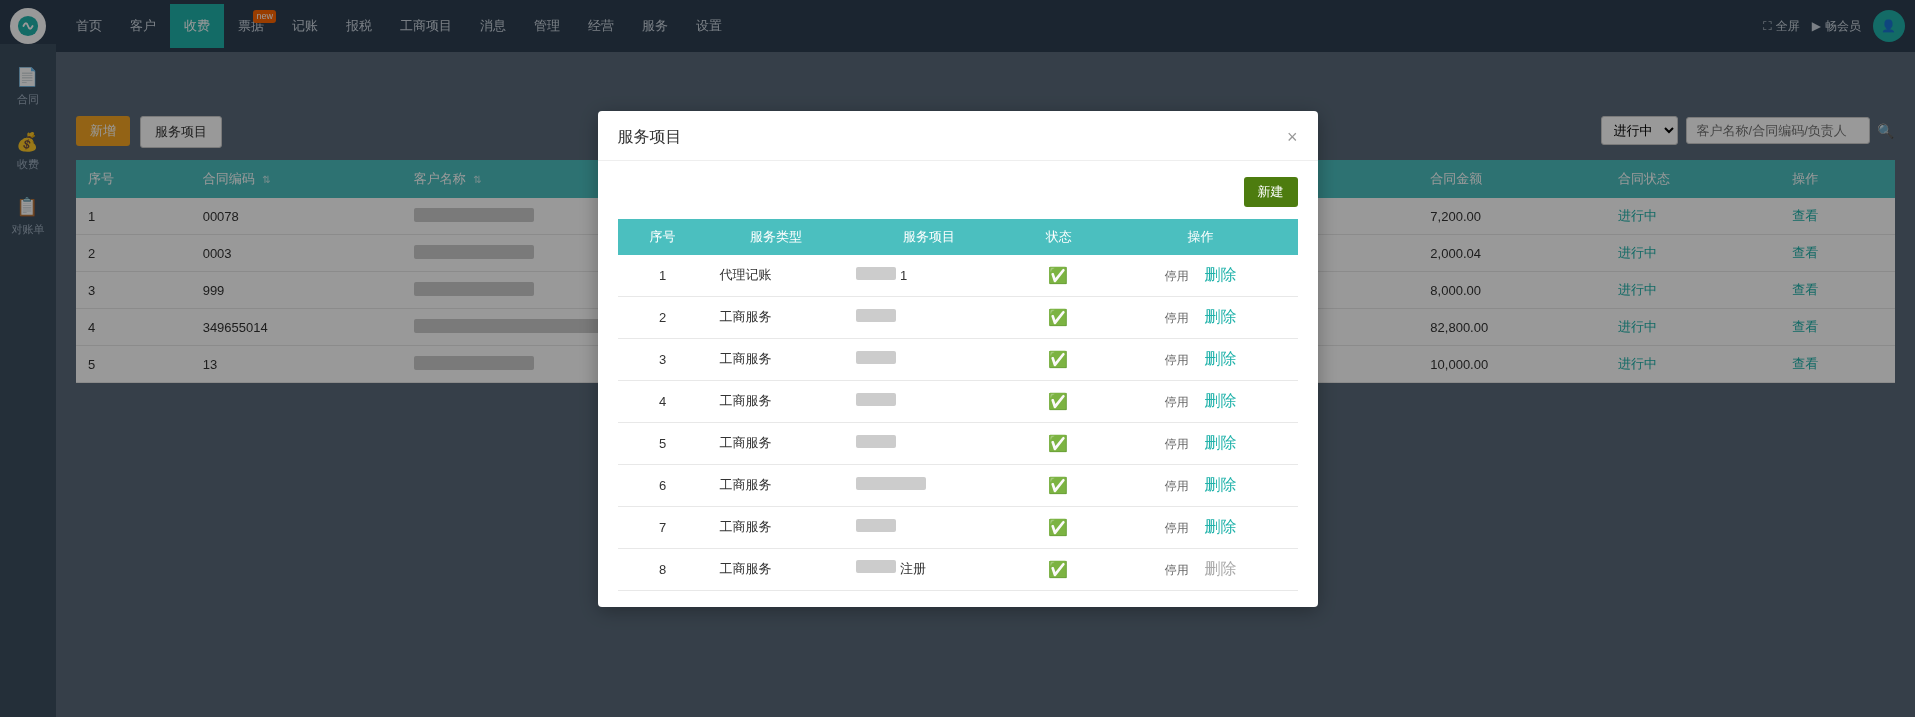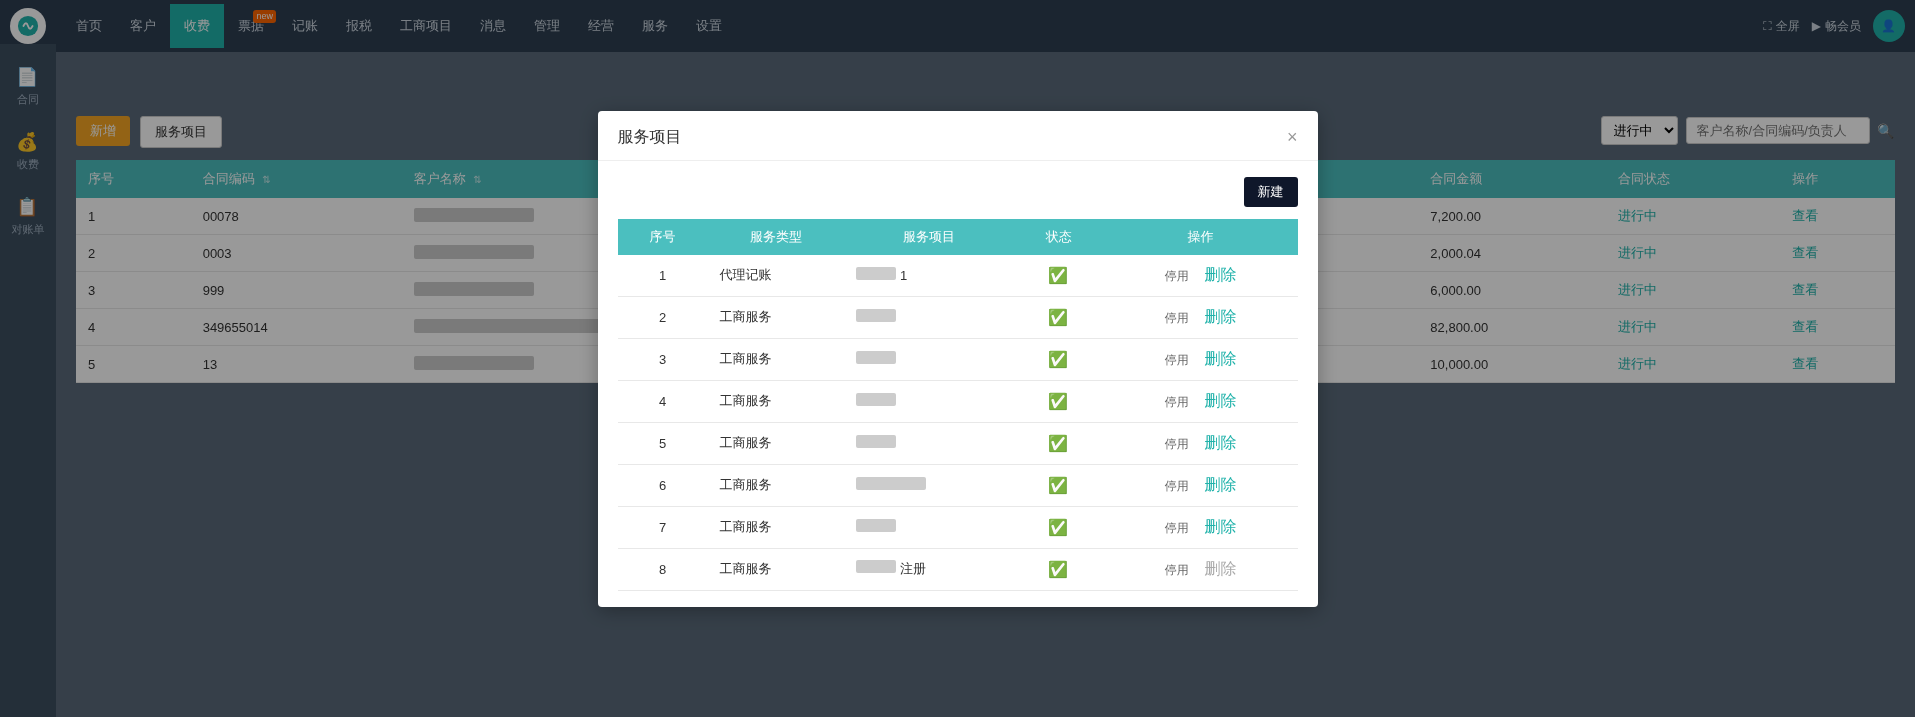--- a/index.html
+++ b/index.html
@@ -233,21 +233,21 @@
       flex: 1;
       overflow: hidden;
       display: flex; flex-direction: column;
     }
     .modal-toolbar {
       display: flex;
       justify-content: flex-end;
       margin-bottom: 12px;
     }
     .btn-new-modal {
-      background: #0f172a;
+      background: #4d7c0f;
       color: #fff;
       border: none;
       padding: 6px 14px;
       border-radius: 3px;
       cursor: pointer;
       font-size: 13px;
     }
 
     
     .modal-table-wrap {
@@ -409,21 +409,21 @@
     <td>2,000.04</td>
     <td><span class="status-badge">进行中</span></td>
     <td><a class="action-link">查看</a></td>
   </tr>
         <tr>
     <td>3</td>
     <td>999</td>
     <td><span class="blurred blurred-lg"></span></td>
     <td>小规模记账</td>
     <td>202305-202404</td>
-    <td>6,000.00</td>
+    <td>8,000.00</td>
     <td><span class="status-badge">进行中</span></td>
     <td><a class="action-link">查看</a></td>
   </tr>
         <tr>
     <td>4</td>
     <td>349655014</td>
     <td><span class="blurred" style="min-width:200px"></span></td>
     <td>一般纳税人...</td>
     <td>201807-202403</td>
     <td>82,800.00</td>

